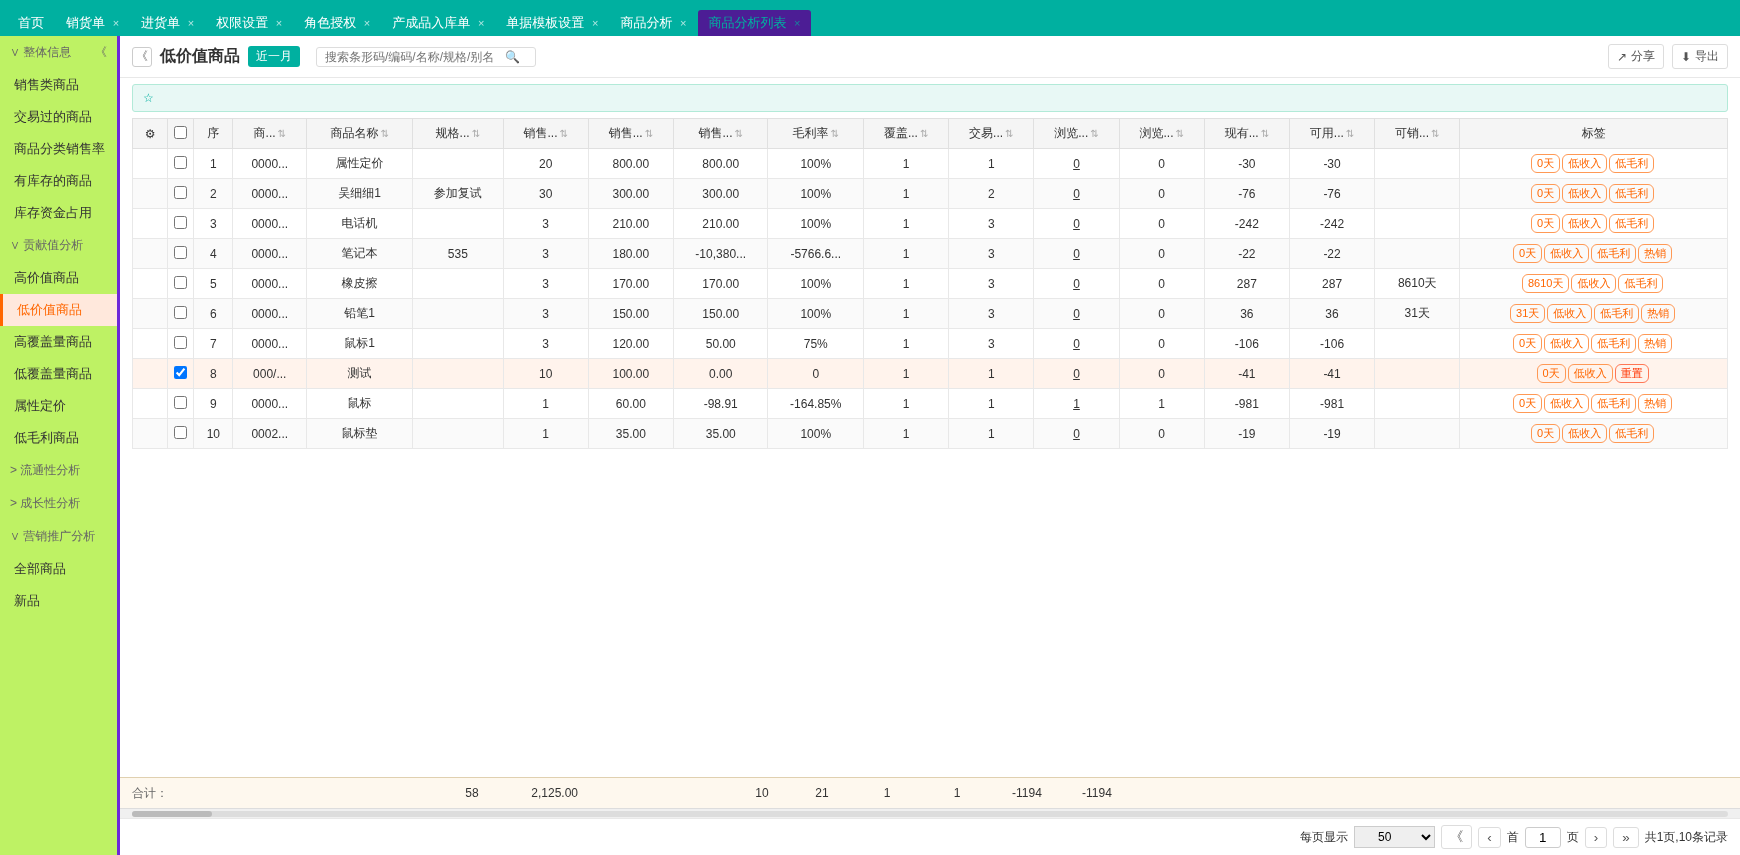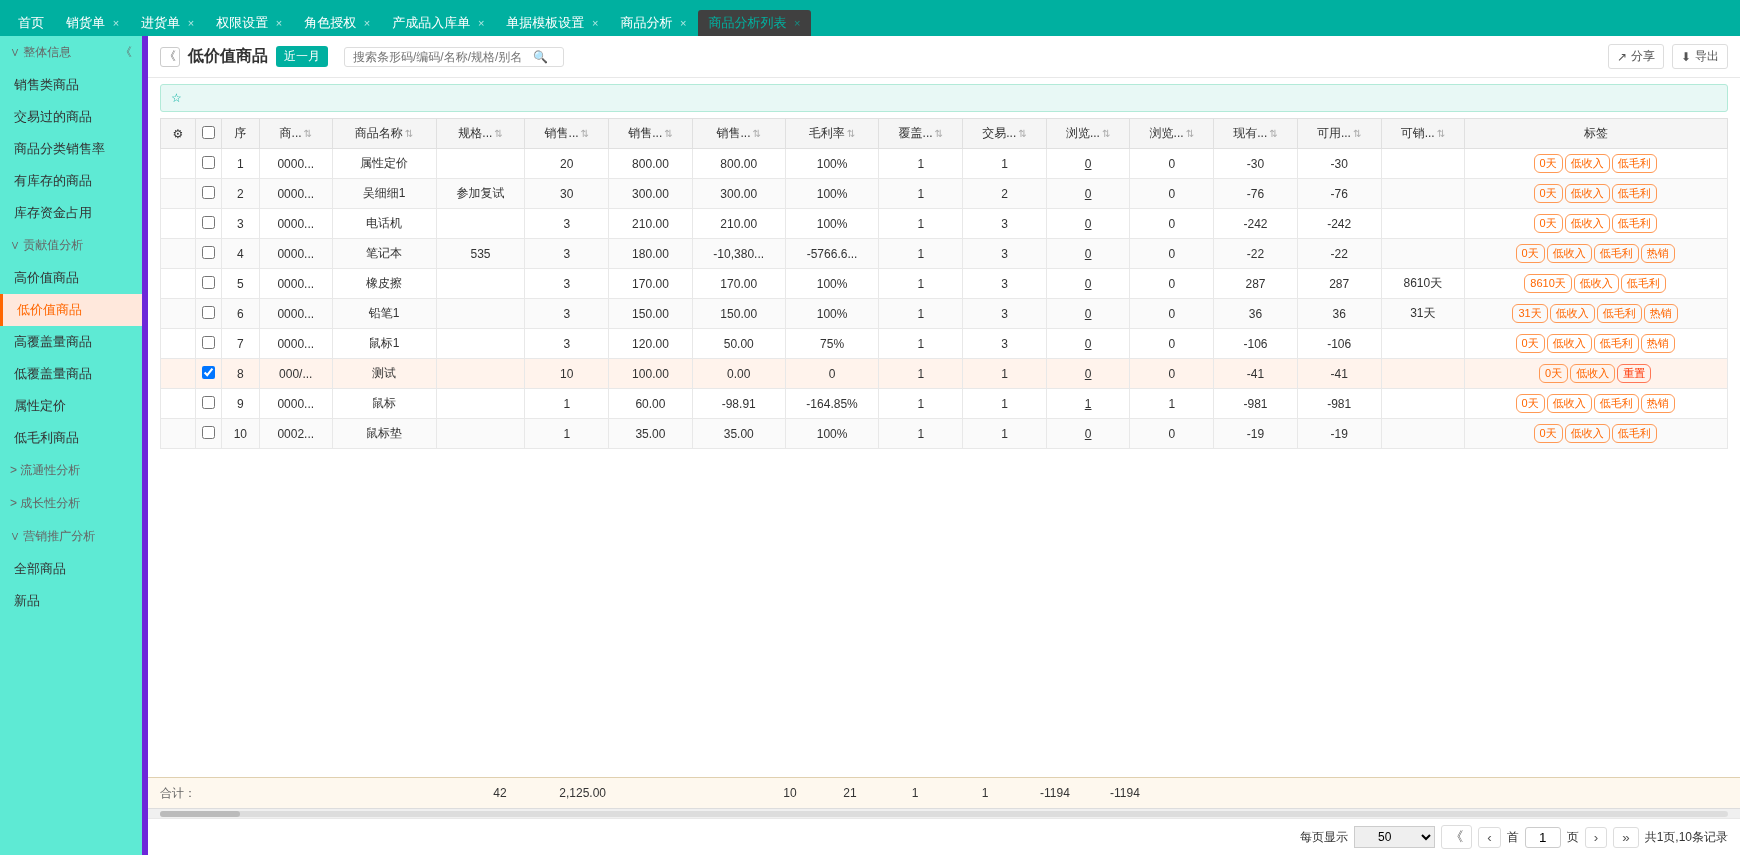--- a/index.html
+++ b/index.html
@@ -15,34 +15,34 @@
       gap: 2px;
     }
     .nav-item {
       color: #fff;
       padding: 4px 10px;
       cursor: pointer;
       border-radius: 3px 3px 0 0;
       font-size: 13px;
       white-space: nowrap;
     }
-    .nav-item.active { background: #404040; color: #00b0a0; }
+    .nav-item.active { background: #4c1d95; color: #00b0a0; }
     .nav-item .close-x { margin-left: 4px; font-size: 11px; opacity: 0.7; }
 
     
     .main-layout {
       display: flex;
       height: calc(100vh - 36px);
     }
 
     
     .sidebar {
-      width: 148px;
-      background: #5eead4;
-      border-right: 6px solid #6d28d9;
+      width: 120px;
+      background: #bef264;
+      border-right: 3px solid #6d28d9;
       overflow-y: auto;
       flex-shrink: 0;
     }
     .sidebar-group-header {
       display: flex;
       align-items: center;
       justify-content: space-between;
       padding: 8px 10px;
       font-size: 12px;
       color: #666;
@@ -557,21 +557,21 @@
           </tbody>
       </table>
     </div>
 
     <div class="table-footer">
       <span class="footer-label">合计：</span>
       <div class="footer-cells">
         <span class="footer-cell" style="min-width:60px;"></span>
         <span class="footer-cell" style="min-width:100px;"></span>
         <span class="footer-cell" style="min-width:90px;"></span>
-        <span class="footer-cell" style="min-width:60px;">42</span>
+        <span class="footer-cell" style="min-width:60px;">58</span>
         <span class="footer-cell" style="min-width:80px;text-align:right;">2,125.00</span>
         <span class="footer-cell" style="min-width:80px;"></span>
         <span class="footer-cell" style="min-width:70px;"></span>
         <span class="footer-cell" style="min-width:60px;">10</span>
         <span class="footer-cell" style="min-width:60px;">21</span>
         <span class="footer-cell" style="min-width:70px;">1</span>
         <span class="footer-cell" style="min-width:70px;">1</span>
         <span class="footer-cell" style="min-width:70px;">-1194</span>
         <span class="footer-cell" style="min-width:70px;">-1194</span>
       </div>

